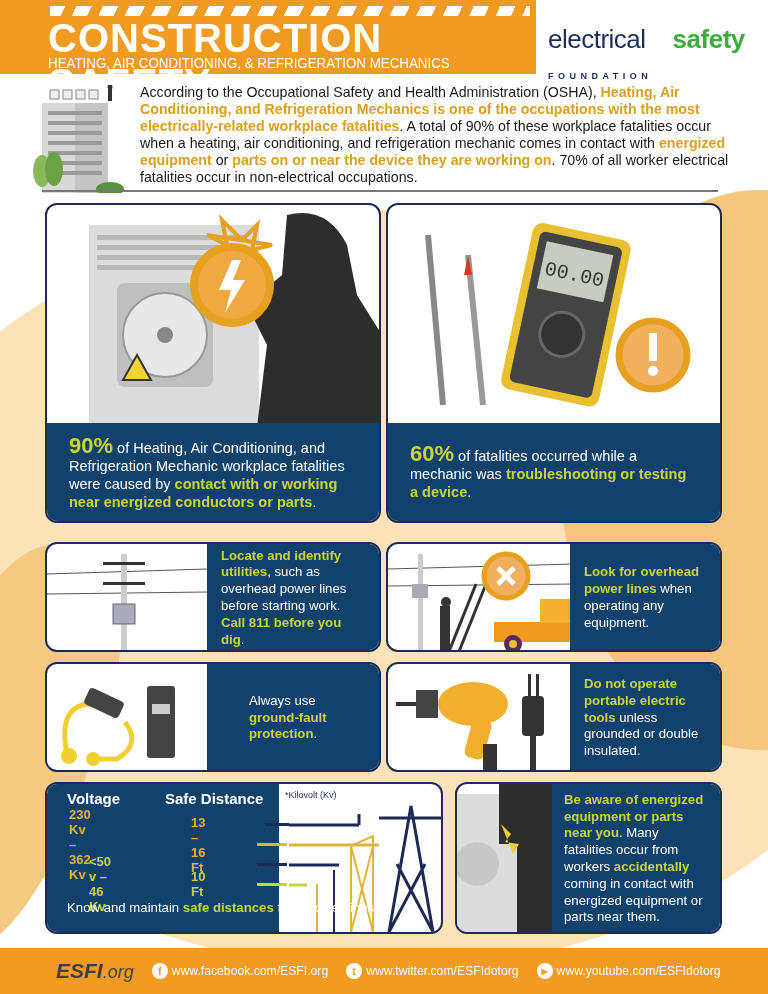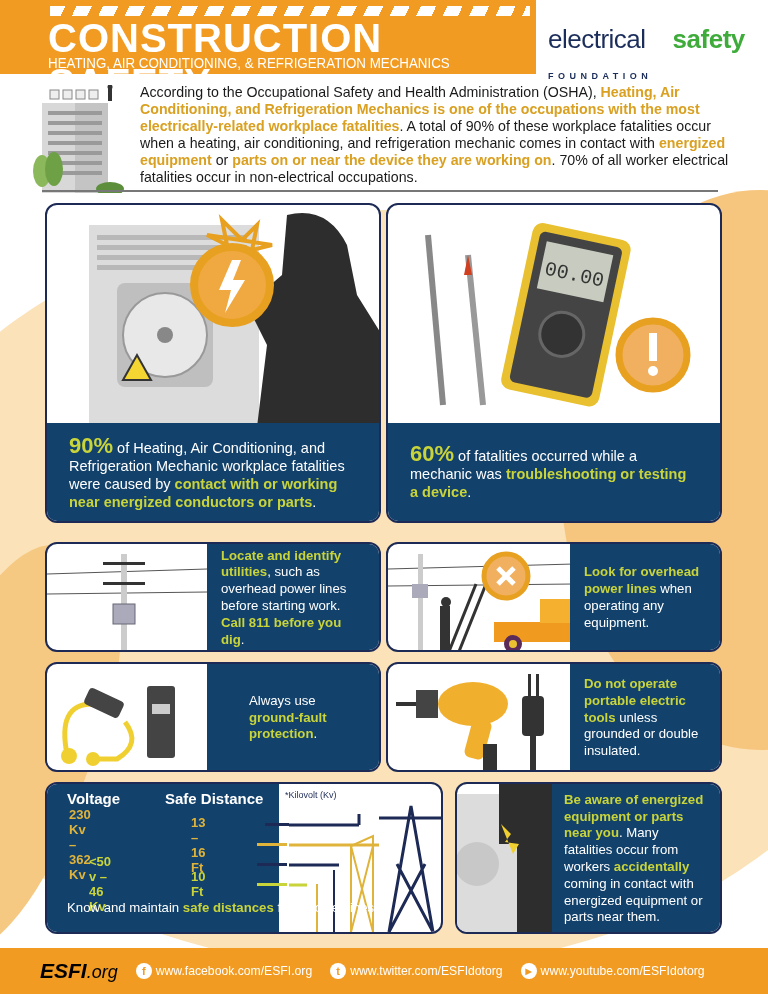--- a/index.html
+++ b/index.html
@@ -49,21 +49,21 @@
   .vrow { position: absolute; left: 0; height: 19px; font-size: 13px; font-weight: bold; display: flex; align-items: center; }
   .vrow.w { background: #fff; color: #1c2a55; width: 226px; }
   .vrow span { position: absolute; }
   .vline { position: absolute; height: 3px; }
   .vfoot { position: absolute; left: 20px; top: 116px; font-size: 13.2px; line-height: 16.5px; color: #fff; }
   .kv { position: absolute; left: 238px; top: 6px; font-size: 9px; color: #1c2a55; }
 
   .aware { left: 455px; top: 782px; width: 267px; height: 152px; }
 
   .footer { position: absolute; left: 0; top: 948px; width: 768px; height: 46px; background: #f29b22; display: flex; align-items: center; }
-  .esfi { color: #000000; font-size: 21px; font-weight: bold; font-style: italic; margin-left: 40px; }
+  .esfi { color: #404040; font-size: 21px; font-weight: bold; font-style: italic; margin-left: 56px; }
   .esfi small { font-size: 18px; font-weight: normal; }
   .soc { display: flex; align-items: center; color: #fff; font-size: 12.2px; margin-left: 18px; }
   .soc .ic { width: 16px; height: 16px; border-radius: 50%; background: #fff; color: #f29b22; font-size: 11px; font-weight: bold; display: inline-flex; align-items: center; justify-content: center; margin-right: 4px; }
 </style>
 </head>
 <body>
 
 <div class="bgshape bg1"></div>
 <div class="bgshape bg2"></div>
 <div class="bgshape bg3"></div>

